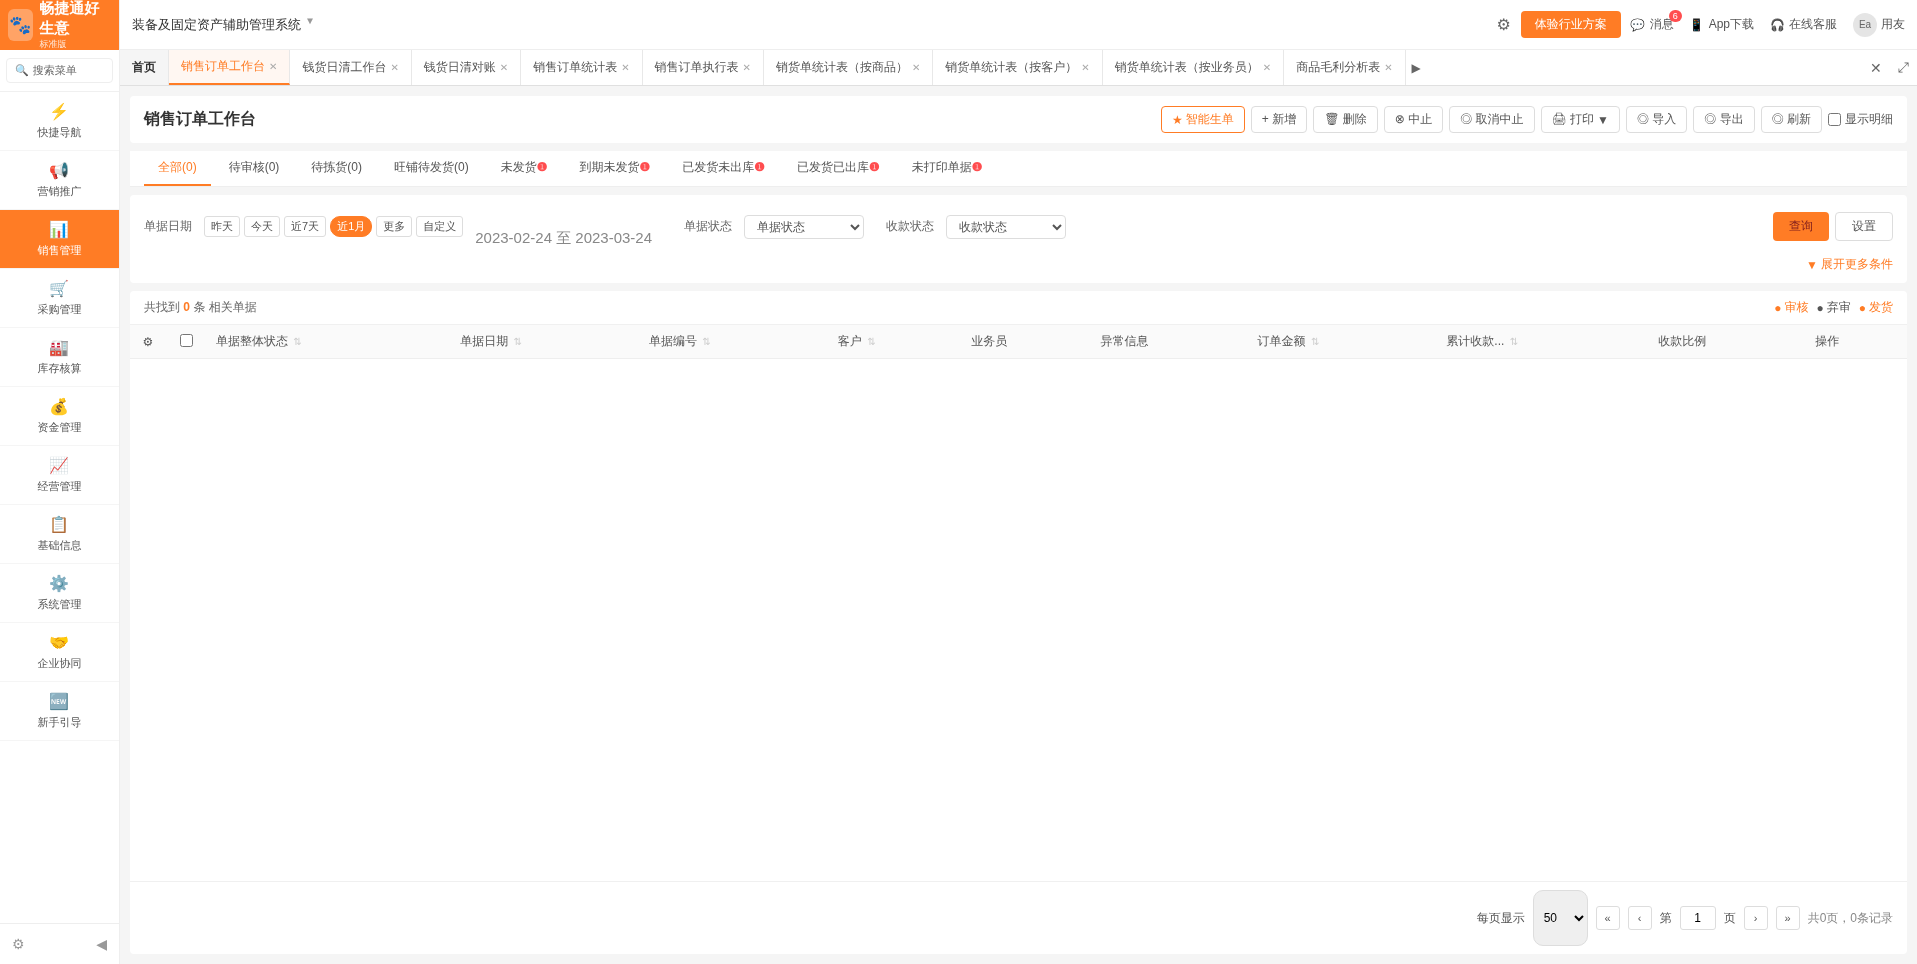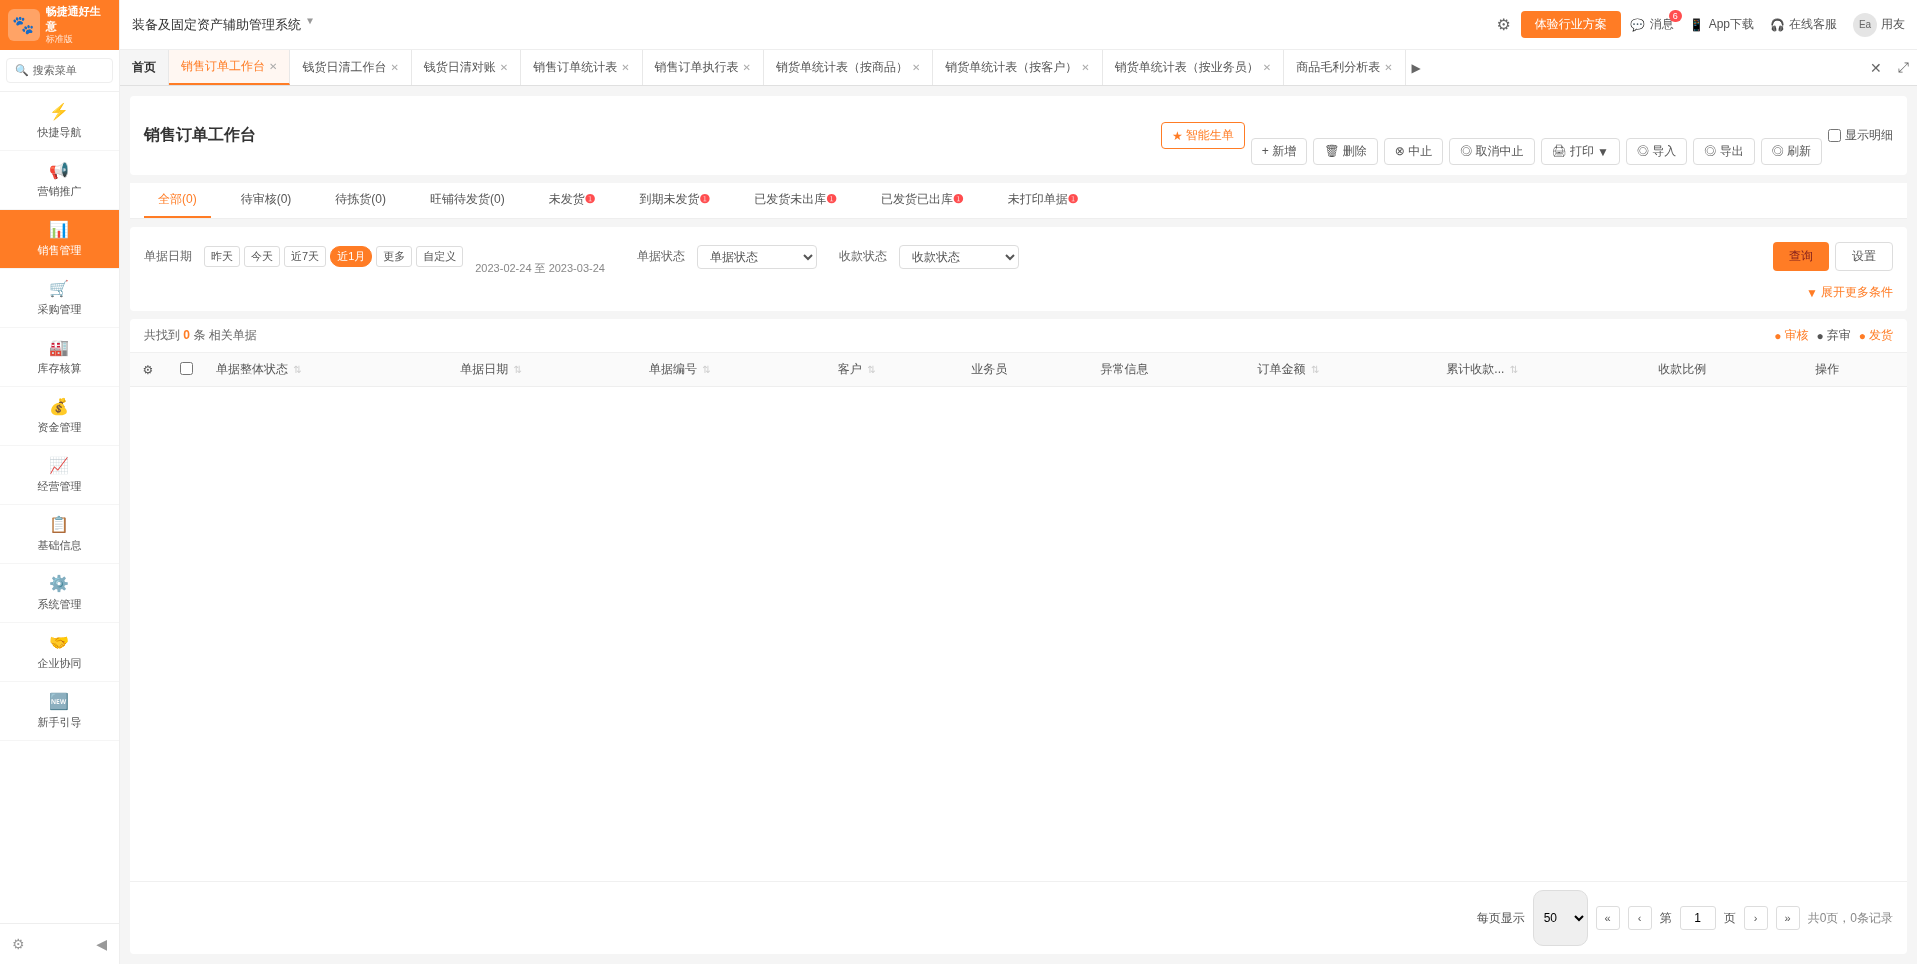--- a/index.html
+++ b/index.html
@@ -2,21 +2,21 @@
 <html><head>
   <meta charset="utf-8">
   <style>
     * { box-sizing: border-box; margin: 0; padding: 0; }
     body { font-family: 'Microsoft YaHei', Arial, sans-serif; font-size: 12px; background: #f5f5f5; display: flex; height: 100vh; overflow: hidden; }
 
     
     .sidebar { width: 120px; background: #fff; display: flex; flex-direction: column; border-right: 1px solid #eee; flex-shrink: 0; }
     .sidebar-logo { background: #ff7c25; color: #fff; padding: 8px; display: flex; align-items: center; gap: 6px; height: 50px; }
     .sidebar-logo-icon { width: 32px; height: 32px; background: rgba(255,255,255,0.3); border-radius: 6px; display: flex; align-items: center; justify-content: center; font-size: 18px; }
-    .sidebar-logo-text { font-size: 11px; line-height: 1.3; font-weight: bold; }
+    .sidebar-logo-text { font-size: 15px; line-height: 1.3; font-weight: bold; font-family: Liberation Serif, serif; }
     .sidebar-logo-sub { font-size: 9px; opacity: 0.8; }
     .sidebar-search { padding: 8px 6px; border-bottom: 1px solid #f0f0f0; }
     .sidebar-search-btn { width: 100%; background: none; border: 1px solid #eee; border-radius: 4px; padding: 4px 8px; font-size: 11px; cursor: pointer; display: flex; align-items: center; gap: 4px; color: #666; }
     .sidebar-nav { flex: 1; overflow-y: auto; }
     .sidebar-nav-item { display: flex; flex-direction: column; align-items: center; padding: 10px 6px; cursor: pointer; border-bottom: 1px solid #f5f5f5; color: #555; font-size: 11px; gap: 4px; transition: background 0.2s; }
     .sidebar-nav-item.active { background: #ff7c25; color: #fff; }
     .sidebar-nav-item .nav-icon { font-size: 16px; }
     .sidebar-bottom { padding: 8px; display: flex; justify-content: space-between; border-top: 1px solid #eee; }
     .sidebar-bottom-btn { background: none; border: none; cursor: pointer; color: #999; font-size: 14px; padding: 4px; }
 
@@ -45,38 +45,38 @@
     .tabbar-actions { margin-left: auto; display: flex; align-items: center; }
     .tabbar-action-btn { padding: 0 8px; height: 36px; border: none; background: none; cursor: pointer; color: #666; font-size: 14px; display: flex; align-items: center; }
 
     
     .content { flex: 1; display: flex; flex-direction: column; overflow: hidden; background: #f5f5f5; padding: 10px; gap: 8px; }
 
     
     .page-header { background: #fff; border-radius: 4px; padding: 10px 14px; display: flex; align-items: center; justify-content: space-between; }
     .page-title { font-size: 16px; font-weight: bold; color: #333; }
     .page-actions { display: flex; align-items: center; gap: 6px; }
-    .action-btn { display: flex; align-items: center; gap: 3px; padding: 4px 10px; border: 1px solid #ddd; border-radius: 4px; background: #fff; font-size: 12px; cursor: pointer; color: #555; margin-top: 32px; }
+    .action-btn { display: flex; align-items: center; gap: 3px; padding: 4px 10px; border: 1px solid #ddd; border-radius: 4px; background: #fff; font-size: 12px; cursor: pointer; color: #555; }
     .action-btn-smart { background: #fff; border: 1px solid #ff7c25; color: #ff7c25; display: flex; align-items: center; gap: 3px; padding: 4px 10px; border-radius: 4px; font-size: 12px; cursor: pointer; }
 
     
-    .sub-tabs { display: flex; gap: 16px; border-bottom: 1px solid #eee; padding: 0 14px; background: #fff; flex-wrap: wrap; }
+    .sub-tabs { display: flex; gap: 4px; border-bottom: 1px solid #eee; padding: 0 14px; background: #fff; flex-wrap: wrap; }
     .sub-tab { padding: 8px 14px; font-size: 12px; color: #555; cursor: pointer; border-bottom: 2px solid transparent; white-space: nowrap; }
     .sub-tab.active { color: #ff7c25; border-bottom-color: #ff7c25; }
     .sub-tab .count { color: inherit; }
     .sub-tab .alert { color: #ff4d4f; font-weight: bold; }
 
     
     .filter-area { background: #fff; border-radius: 4px; padding: 10px 14px; display: flex; flex-direction: column; gap: 8px; }
     .filter-row { display: flex; align-items: center; gap: 12px; flex-wrap: wrap; }
     .filter-label { color: #666; font-size: 12px; white-space: nowrap; }
     .filter-date-btns { display: flex; gap: 4px; align-items: center; }
     .filter-date-btn { padding: 2px 6px; border: 1px solid #ddd; border-radius: 3px; background: #fff; font-size: 11px; color: #555; cursor: pointer; }
     .filter-date-btn.active { background: #ff7c25; color: #fff; border-color: #ff7c25; border-radius: 10px; }
-    .filter-date-range { color: #888; font-size: 11px; margin-top: 24px; }
+    .filter-date-range { color: #888; font-size: 15px; margin-top: 24px; }
     .filter-select { border: 1px solid #ddd; border-radius: 4px; padding: 3px 8px; font-size: 12px; color: #555; background: #fff; cursor: pointer; min-width: 120px; }
     .filter-expand { color: #ff7c25; font-size: 12px; cursor: pointer; display: flex; align-items: center; gap: 3px; margin-left: auto; }
     .query-btn { background: #ff7c25; color: #7f1d1d; border: none; border-radius: 4px; padding: 5px 16px; font-size: 12px; cursor: pointer; }
     .set-btn { background: #fff; color: #555; border: 1px solid #ddd; border-radius: 4px; padding: 5px 16px; font-size: 12px; cursor: pointer; }
 
     
     .table-area { background: #fff; border-radius: 4px; flex: 1; display: flex; flex-direction: column; overflow: hidden; }
     .table-toolbar { padding: 8px 14px; display: flex; align-items: center; justify-content: space-between; border-bottom: 1px solid #f0f0f0; }
     .table-count { color: #666; font-size: 12px; }
     .table-count .num { color: #ff7c25; font-weight: bold; }

